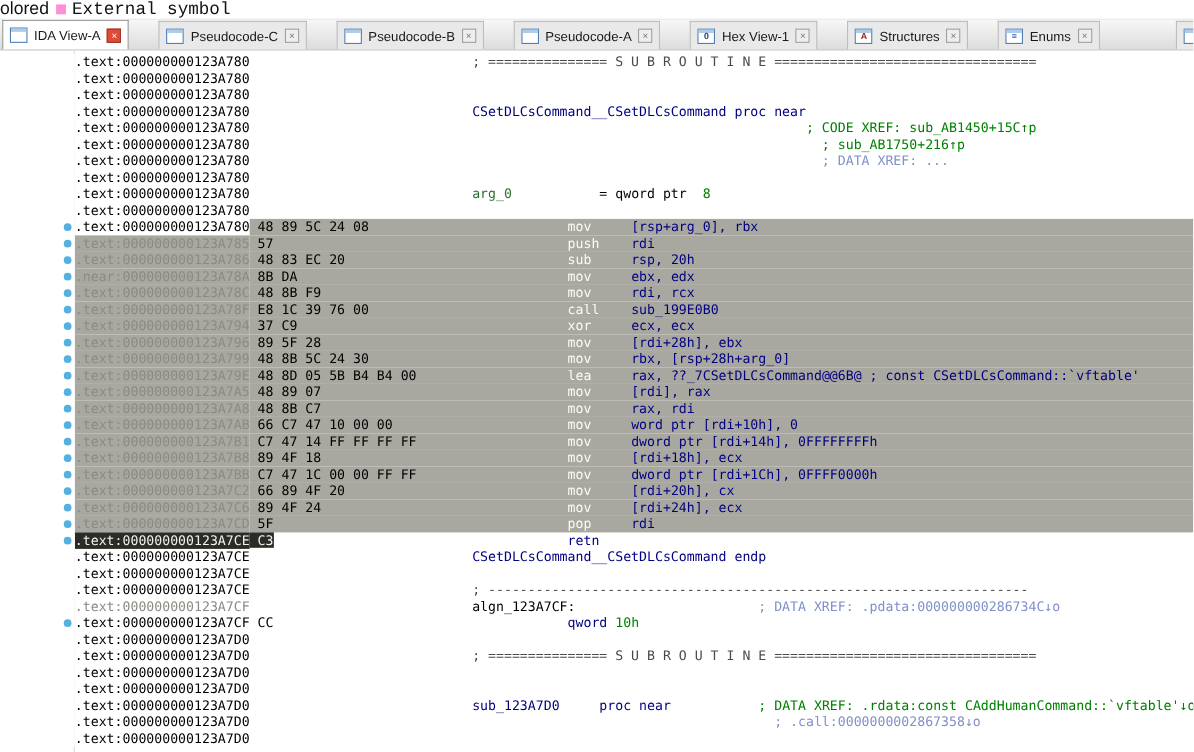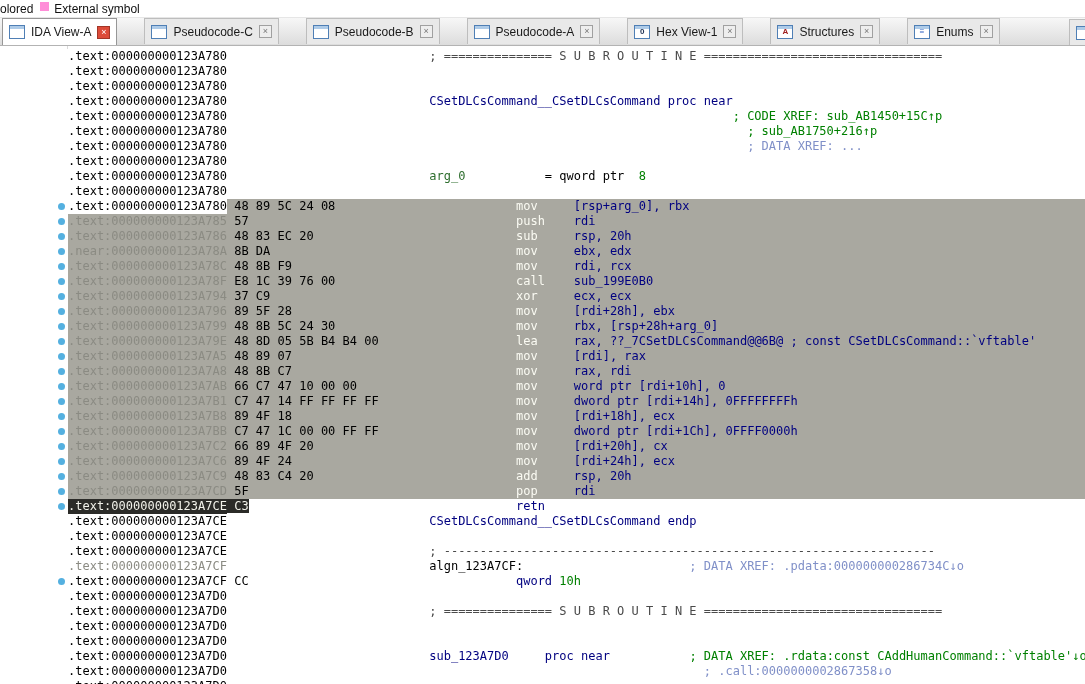--- a/index.html
+++ b/index.html
@@ -2,29 +2,29 @@
 <html style="--sel: #a9a8a0; --dot: #54b0e0; --navy: #000080; --green: #008000; --xref: #8090c8; --mne: #fbfbf3; --banner: #4a4a4a; --addrgray: #8b8b83; --invbg: #2b2b28; --red: #dd4b39; --pink: #ff8ed8; --vargreen: #2e6e2e;"><head>
 <meta charset="utf-8">
 <title>IDA View</title>
 <style>
   * { margin:0; padding:0; box-sizing:border-box; }
   html,body { width:1085px; height:684px; overflow:hidden; background:#fff;
               font-family:"Liberation Sans", sans-serif; }
   .app { position:relative; width:1085px; height:684px; background:#fff; }
 
   
-  .legend-bar { height:17px; display:flex; align-items:center; font-size:12px; color:#111;
+  .legend-bar { height:17px; display:flex; align-items:center; font-size:16px; color:#111;
                 background:#fff; padding-left:0; }
-  .legend-item { display:flex; align-items:flex-start; gap:5px; margin-left:7px; }
+  .legend-item { display:flex; align-items:center; gap:5px; margin-left:7px;font-family:Liberation Mono, monospace; }
   .swatch { width:9px; height:9px; background:var(--pink,#ff8ed8); display:inline-block; }
 
   
   .tab-bar { height:29px; background:linear-gradient(#f7f7f7,#dcdcdc);
              border-top:1px solid #e6e6e6; border-bottom:1px solid #b3b3b3;
-             display:flex; padding-left:2px; position:relative; overflow:hidden; }
+             display:flex; align-items:flex-end; padding-left:2px; position:relative; overflow:hidden; }
   .tab { height:26px; display:flex; align-items:center; gap:6px; padding:0 6px; margin-right:27px;
          border:1px solid #bdbdbd; border-bottom:none; background:#e9e9e9; font-size:12px;
          color:#1a1a1a; white-space:nowrap; flex:none; }
   .tab.active { background:#fff; border-color:#979797; height:27px; }
   .tab.partial { position:absolute; bottom:0; left:1069px; width:60px; }
   .tab-icon { width:16px; height:14px; border:1px solid #4f7fb5; background:#fff; position:relative;
               flex:none; display:flex; align-items:center; justify-content:center;
               font-size:8px; font-weight:bold; }
   .tab-icon::before { content:""; position:absolute; top:0; left:0; right:0; height:3px; background:#aecbe8; }
   .glyph { position:relative; z-index:1; line-height:1; }
@@ -149,21 +149,20 @@
         <div class="line sel-f"><span class="gutter"><span class="dot"></span></span><span class="addr addr-gray">.text:000000000123A799</span><span class="content"><span class="pad"> </span><span class="seg-blk">48 8B 5C 24 30</span><span class="pad">                         </span><span class="seg-mne">mov</span><span class="pad">     </span><span class="seg-nav">rbx, [rsp+28h+arg_0]</span></span></div>
         <div class="line sel-f"><span class="gutter"><span class="dot"></span></span><span class="addr addr-gray">.text:000000000123A79E</span><span class="content"><span class="pad"> </span><span class="seg-blk">48 8D 05 5B B4 B4 00</span><span class="pad">                   </span><span class="seg-mne">lea</span><span class="pad">     </span><span class="seg-nav">rax, ??_7CSetDLCsCommand@@6B@ ; const CSetDLCsCommand::`vftable'</span></span></div>
         <div class="line sel-f"><span class="gutter"><span class="dot"></span></span><span class="addr addr-gray">.text:000000000123A7A5</span><span class="content"><span class="pad"> </span><span class="seg-blk">48 89 07</span><span class="pad">                               </span><span class="seg-mne">mov</span><span class="pad">     </span><span class="seg-nav">[rdi], rax</span></span></div>
         <div class="line sel-f"><span class="gutter"><span class="dot"></span></span><span class="addr addr-gray">.text:000000000123A7A8</span><span class="content"><span class="pad"> </span><span class="seg-blk">48 8B C7</span><span class="pad">                               </span><span class="seg-mne">mov</span><span class="pad">     </span><span class="seg-nav">rax, rdi</span></span></div>
         <div class="line sel-f"><span class="gutter"><span class="dot"></span></span><span class="addr addr-gray">.text:000000000123A7AB</span><span class="content"><span class="pad"> </span><span class="seg-blk">66 C7 47 10 00 00</span><span class="pad">                      </span><span class="seg-mne">mov</span><span class="pad">     </span><span class="seg-nav">word ptr [rdi+10h], 0</span></span></div>
         <div class="line sel-f"><span class="gutter"><span class="dot"></span></span><span class="addr addr-gray">.text:000000000123A7B1</span><span class="content"><span class="pad"> </span><span class="seg-blk">C7 47 14 FF FF FF FF</span><span class="pad">                   </span><span class="seg-mne">mov</span><span class="pad">     </span><span class="seg-nav">dword ptr [rdi+14h], 0FFFFFFFFh</span></span></div>
         <div class="line sel-f"><span class="gutter"><span class="dot"></span></span><span class="addr addr-gray">.text:000000000123A7B8</span><span class="content"><span class="pad"> </span><span class="seg-blk">89 4F 18</span><span class="pad">                               </span><span class="seg-mne">mov</span><span class="pad">     </span><span class="seg-nav">[rdi+18h], ecx</span></span></div>
         <div class="line sel-f"><span class="gutter"><span class="dot"></span></span><span class="addr addr-gray">.text:000000000123A7BB</span><span class="content"><span class="pad"> </span><span class="seg-blk">C7 47 1C 00 00 FF FF</span><span class="pad">                   </span><span class="seg-mne">mov</span><span class="pad">     </span><span class="seg-nav">dword ptr [rdi+1Ch], 0FFFF0000h</span></span></div>
         <div class="line sel-f"><span class="gutter"><span class="dot"></span></span><span class="addr addr-gray">.text:000000000123A7C2</span><span class="content"><span class="pad"> </span><span class="seg-blk">66 89 4F 20</span><span class="pad">                            </span><span class="seg-mne">mov</span><span class="pad">     </span><span class="seg-nav">[rdi+20h], cx</span></span></div>
         <div class="line sel-f"><span class="gutter"><span class="dot"></span></span><span class="addr addr-gray">.text:000000000123A7C6</span><span class="content"><span class="pad"> </span><span class="seg-blk">89 4F 24</span><span class="pad">                               </span><span class="seg-mne">mov</span><span class="pad">     </span><span class="seg-nav">[rdi+24h], ecx</span></span></div>
-        <div class="line sel-f"><span class="gutter"><span class="dot"></span></span><span class="addr addr-gray">.text:000000000123A7C9</span><span class="content"><span class="pad"> </span><span class="seg-blk">48 83 C4 20</span><span class="pad">                            </span><span class="seg-mne">add</span><span class="pad">     </span><span class="seg-nav">rsp, 20h</span></span></div>
         <div class="line sel-f"><span class="gutter"><span class="dot"></span></span><span class="addr addr-gray">.text:000000000123A7CD</span><span class="content"><span class="pad"> </span><span class="seg-blk">5F</span><span class="pad">                                     </span><span class="seg-mne">pop</span><span class="pad">     </span><span class="seg-nav">rdi</span></span></div>
         <div class="line"><span class="gutter"><span class="dot"></span></span><span class="addr addr-inv">.text:000000000123A7CE</span><span class="content"><span class="seg-inv"> C3</span><span class="pad">                                     </span><span class="seg-nav">retn</span></span></div>
         <div class="line"><span class="gutter"></span><span class="addr">.text:000000000123A7CE</span><span class="content"><span class="pad">                            </span><span class="seg-nav">CSetDLCsCommand__CSetDLCsCommand endp</span></span></div>
         <div class="line"><span class="gutter"></span><span class="addr">.text:000000000123A7CE</span><span class="content"></span></div>
         <div class="line"><span class="gutter"></span><span class="addr">.text:000000000123A7CE</span><span class="content"><span class="pad">                            </span><span class="seg-ban">; --------------------------------------------------------------------</span></span></div>
         <div class="line"><span class="gutter"></span><span class="addr addr-gray">.text:000000000123A7CF</span><span class="content"><span class="pad">                            </span><span class="seg-blk">algn_123A7CF:</span><span class="pad">                       </span><span class="seg-xrf">; DATA XREF: .pdata:000000000286734C↓o</span></span></div>
         <div class="line"><span class="gutter"><span class="dot"></span></span><span class="addr">.text:000000000123A7CF</span><span class="content"><span class="pad"> </span><span class="seg-blk">CC</span><span class="pad">                                     </span><span class="seg-nav">qword</span><span class="pad"> </span><span class="seg-grn">10h</span></span></div>
         <div class="line"><span class="gutter"></span><span class="addr">.text:000000000123A7D0</span><span class="content"></span></div>
         <div class="line"><span class="gutter"></span><span class="addr">.text:000000000123A7D0</span><span class="content"><span class="pad">                            </span><span class="seg-ban">; =============== S U B R O U T I N E =================================</span></span></div>
         <div class="line"><span class="gutter"></span><span class="addr">.text:000000000123A7D0</span><span class="content"></span></div>

